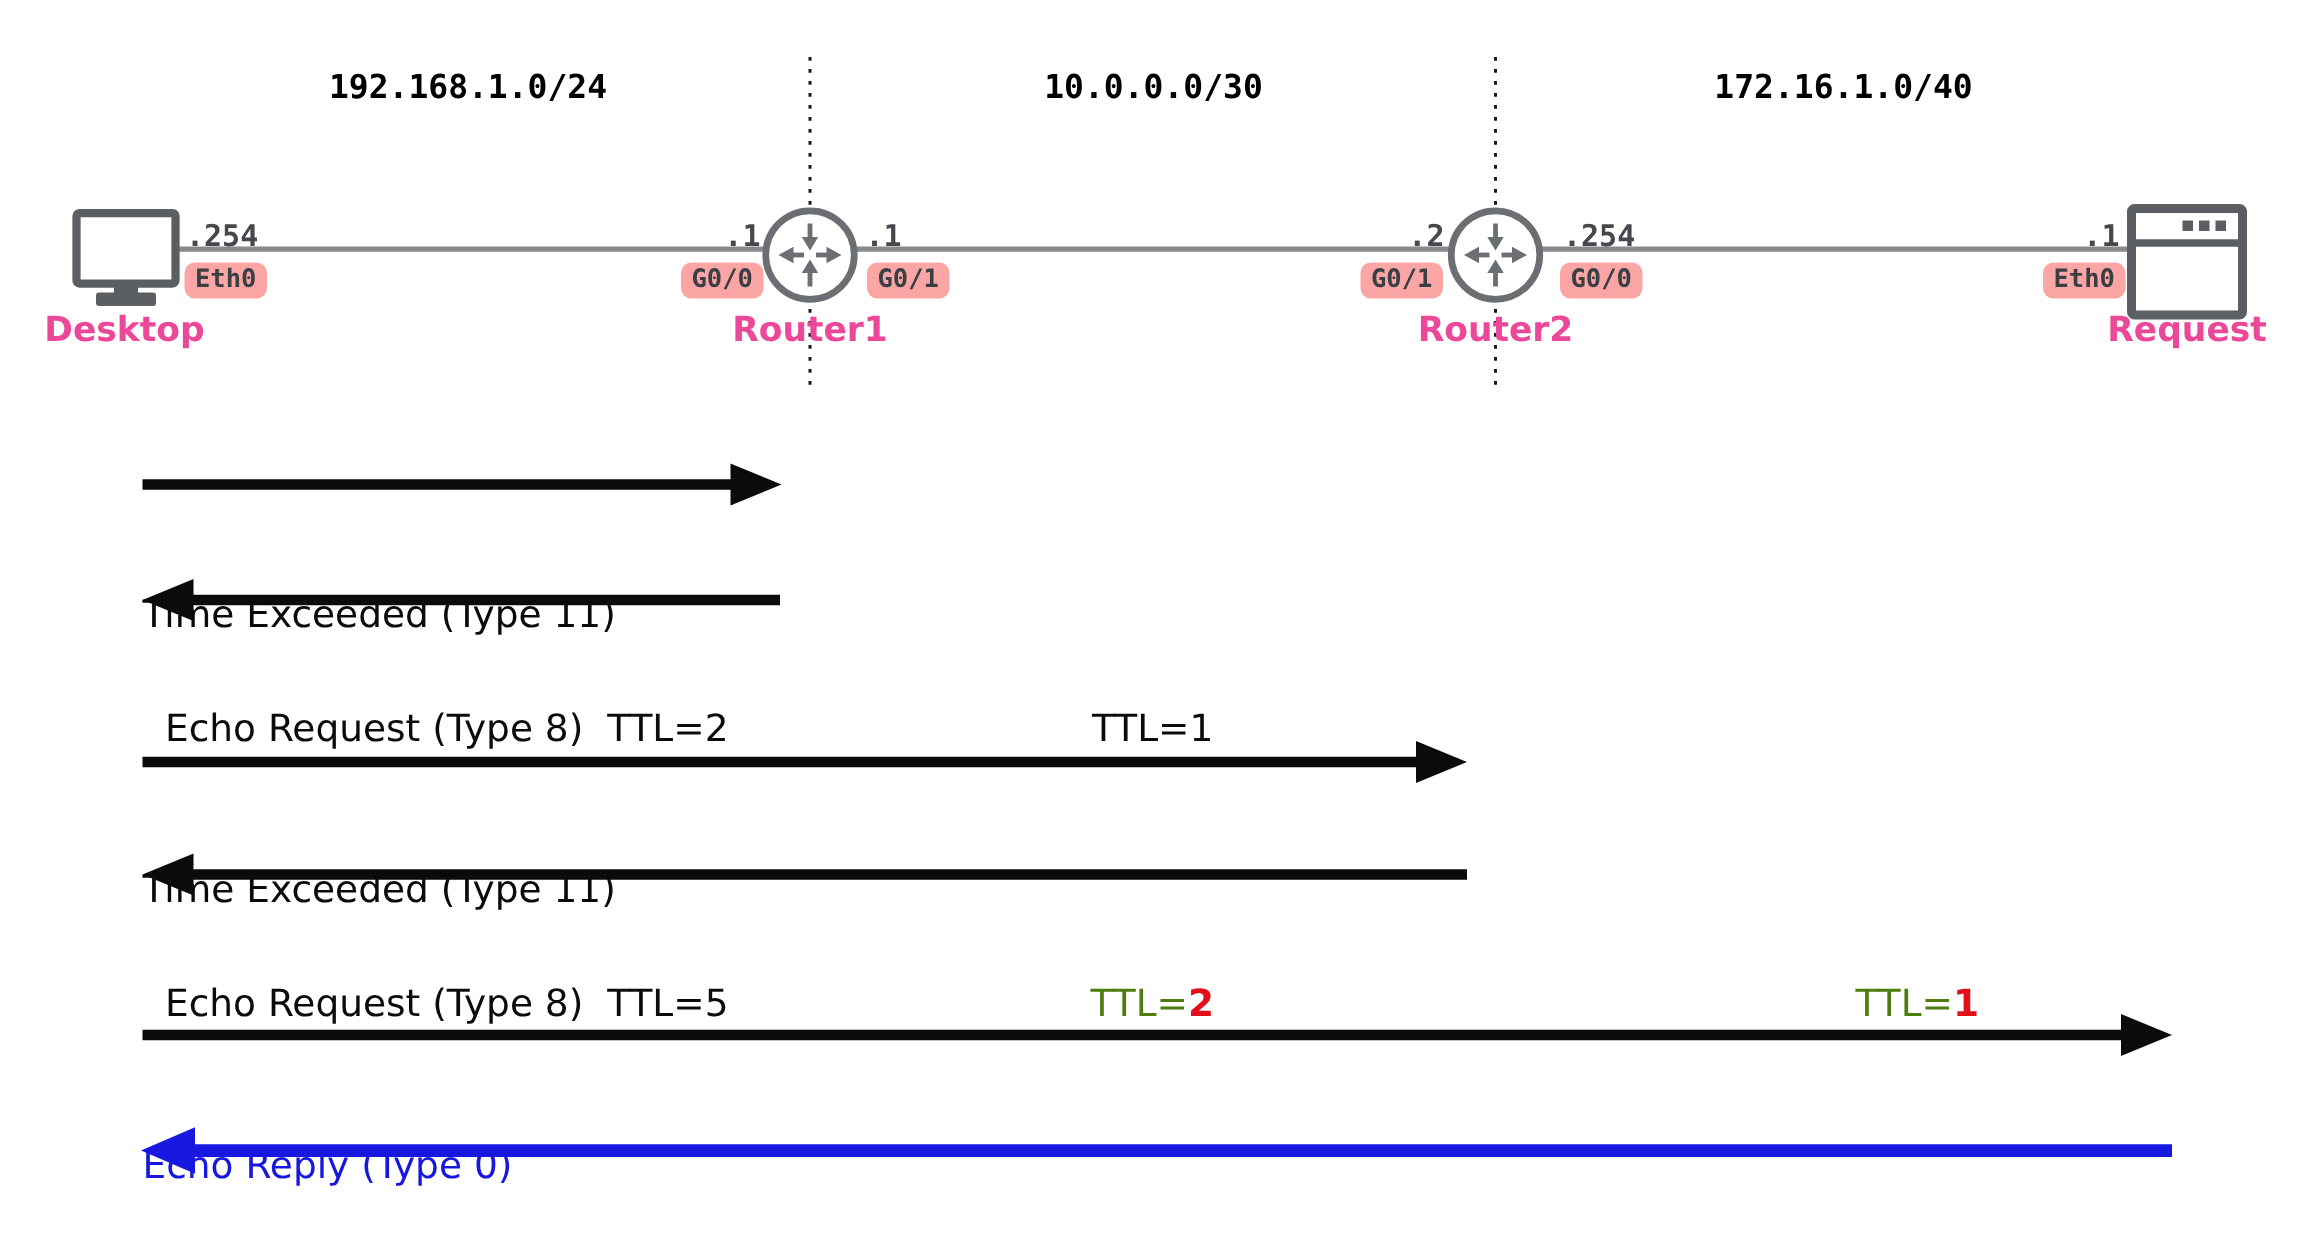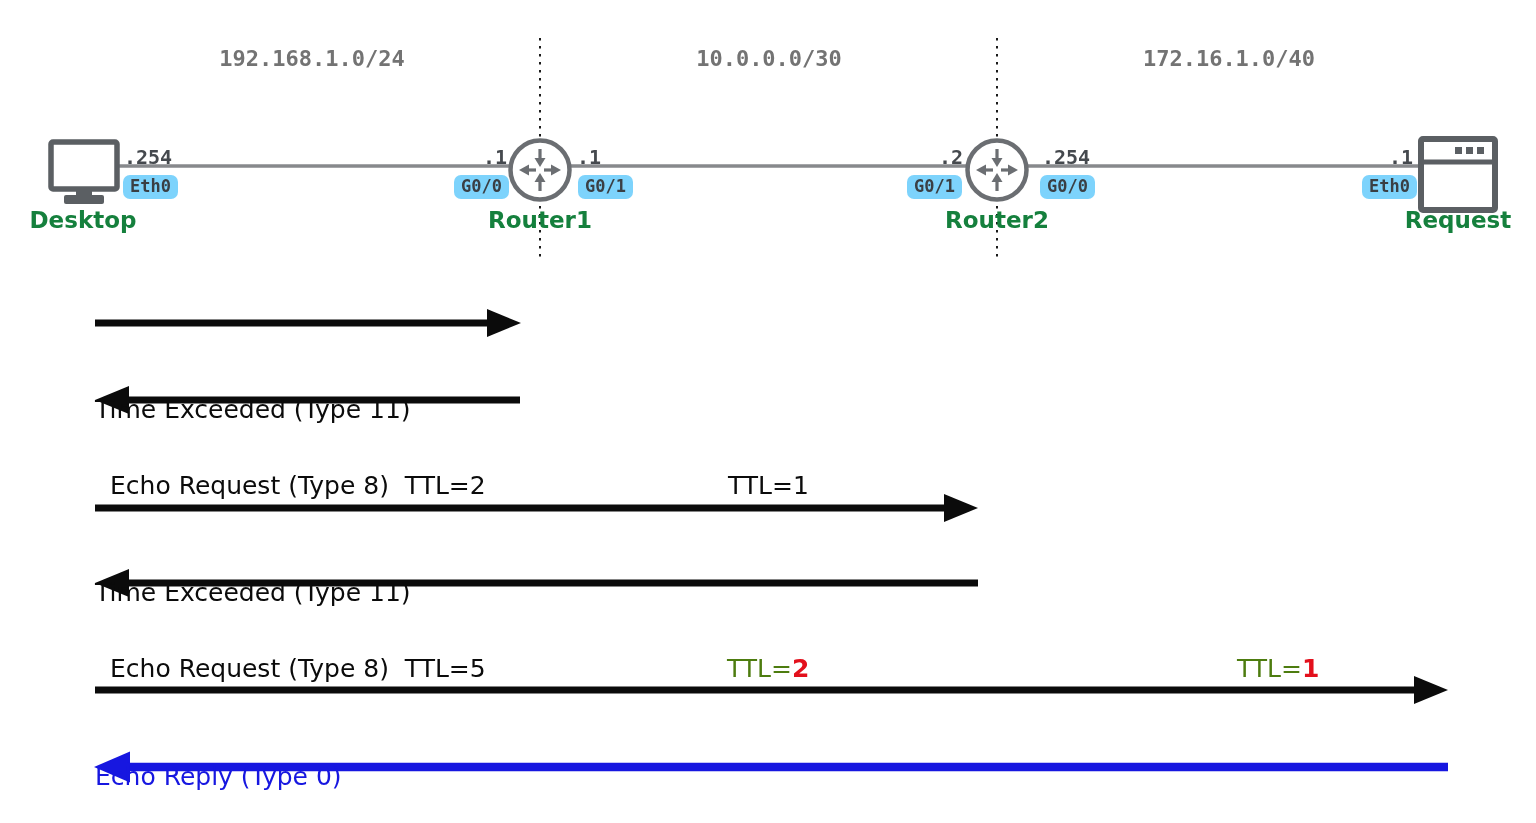--- a/index.html
+++ b/index.html
@@ -1,28 +1,28 @@
 <!DOCTYPE html>
 <html><head>
 <meta charset="utf-8">
 <style>
   html,body{margin:0;padding:0;background:#ffffff;}
   #canvas{position:relative;width:1536px;height:823px;background:#ffffff;overflow:hidden;
           font-family:"DejaVu Sans",sans-serif;}
   .abs{position:absolute;}
   svg{position:absolute;left:0;top:0;}
 
-  .subnet-label{font:bold 22px "DejaVu Sans Mono",monospace;color:#737373;
+  .subnet-label{font:bold 22px "DejaVu Sans Mono",monospace;color:#000000;
                 transform:translateX(-50%);white-space:nowrap;}
-  .device-name{font:bold 23px "DejaVu Sans",sans-serif;color:#15803d;
+  .device-name{font:bold 23px "DejaVu Sans",sans-serif;color:#ec4899;
                transform:translateX(-50%);white-space:nowrap;}
   .ip-label{font:bold 20px "DejaVu Sans Mono",monospace;color:#45494e;white-space:pre;}
   .ip-right{text-align:right;}
   .iface-badge{font:bold 17px "DejaVu Sans Mono",monospace;color:#3a3f44;
-               background:#7dd3fc;border-radius:7px;padding:1px 7px 3px;white-space:nowrap;}
+               background:#fca5a5;border-radius:7px;padding:1px 7px 3px;white-space:nowrap;}
   .msg-label{font:25px "DejaVu Sans",sans-serif;color:#0b0b0b;white-space:pre;}
   .centered{text-align:left;margin-top:31px;}
   .msg-blue{color:#1717e0;}
   .ttl-prefix{color:#4d7c0f;}
   .ttl-value{color:#e3101c;font-weight:bold;}
 </style>
 </head>
 <body>
 
 <div id="canvas">

